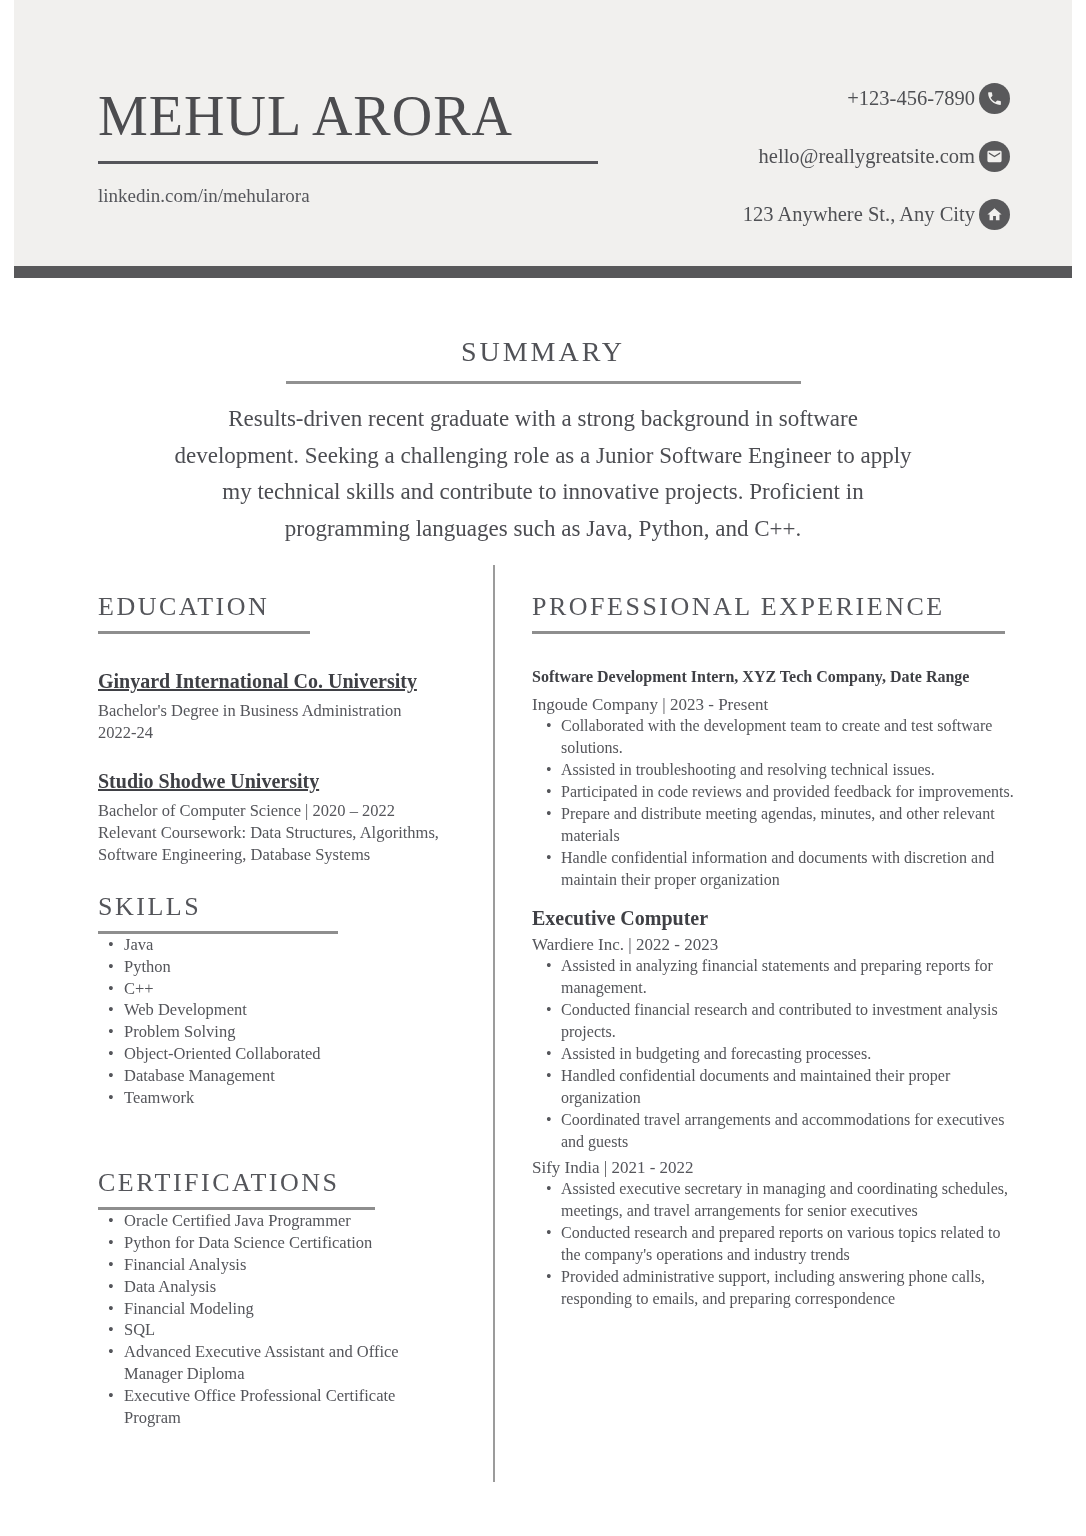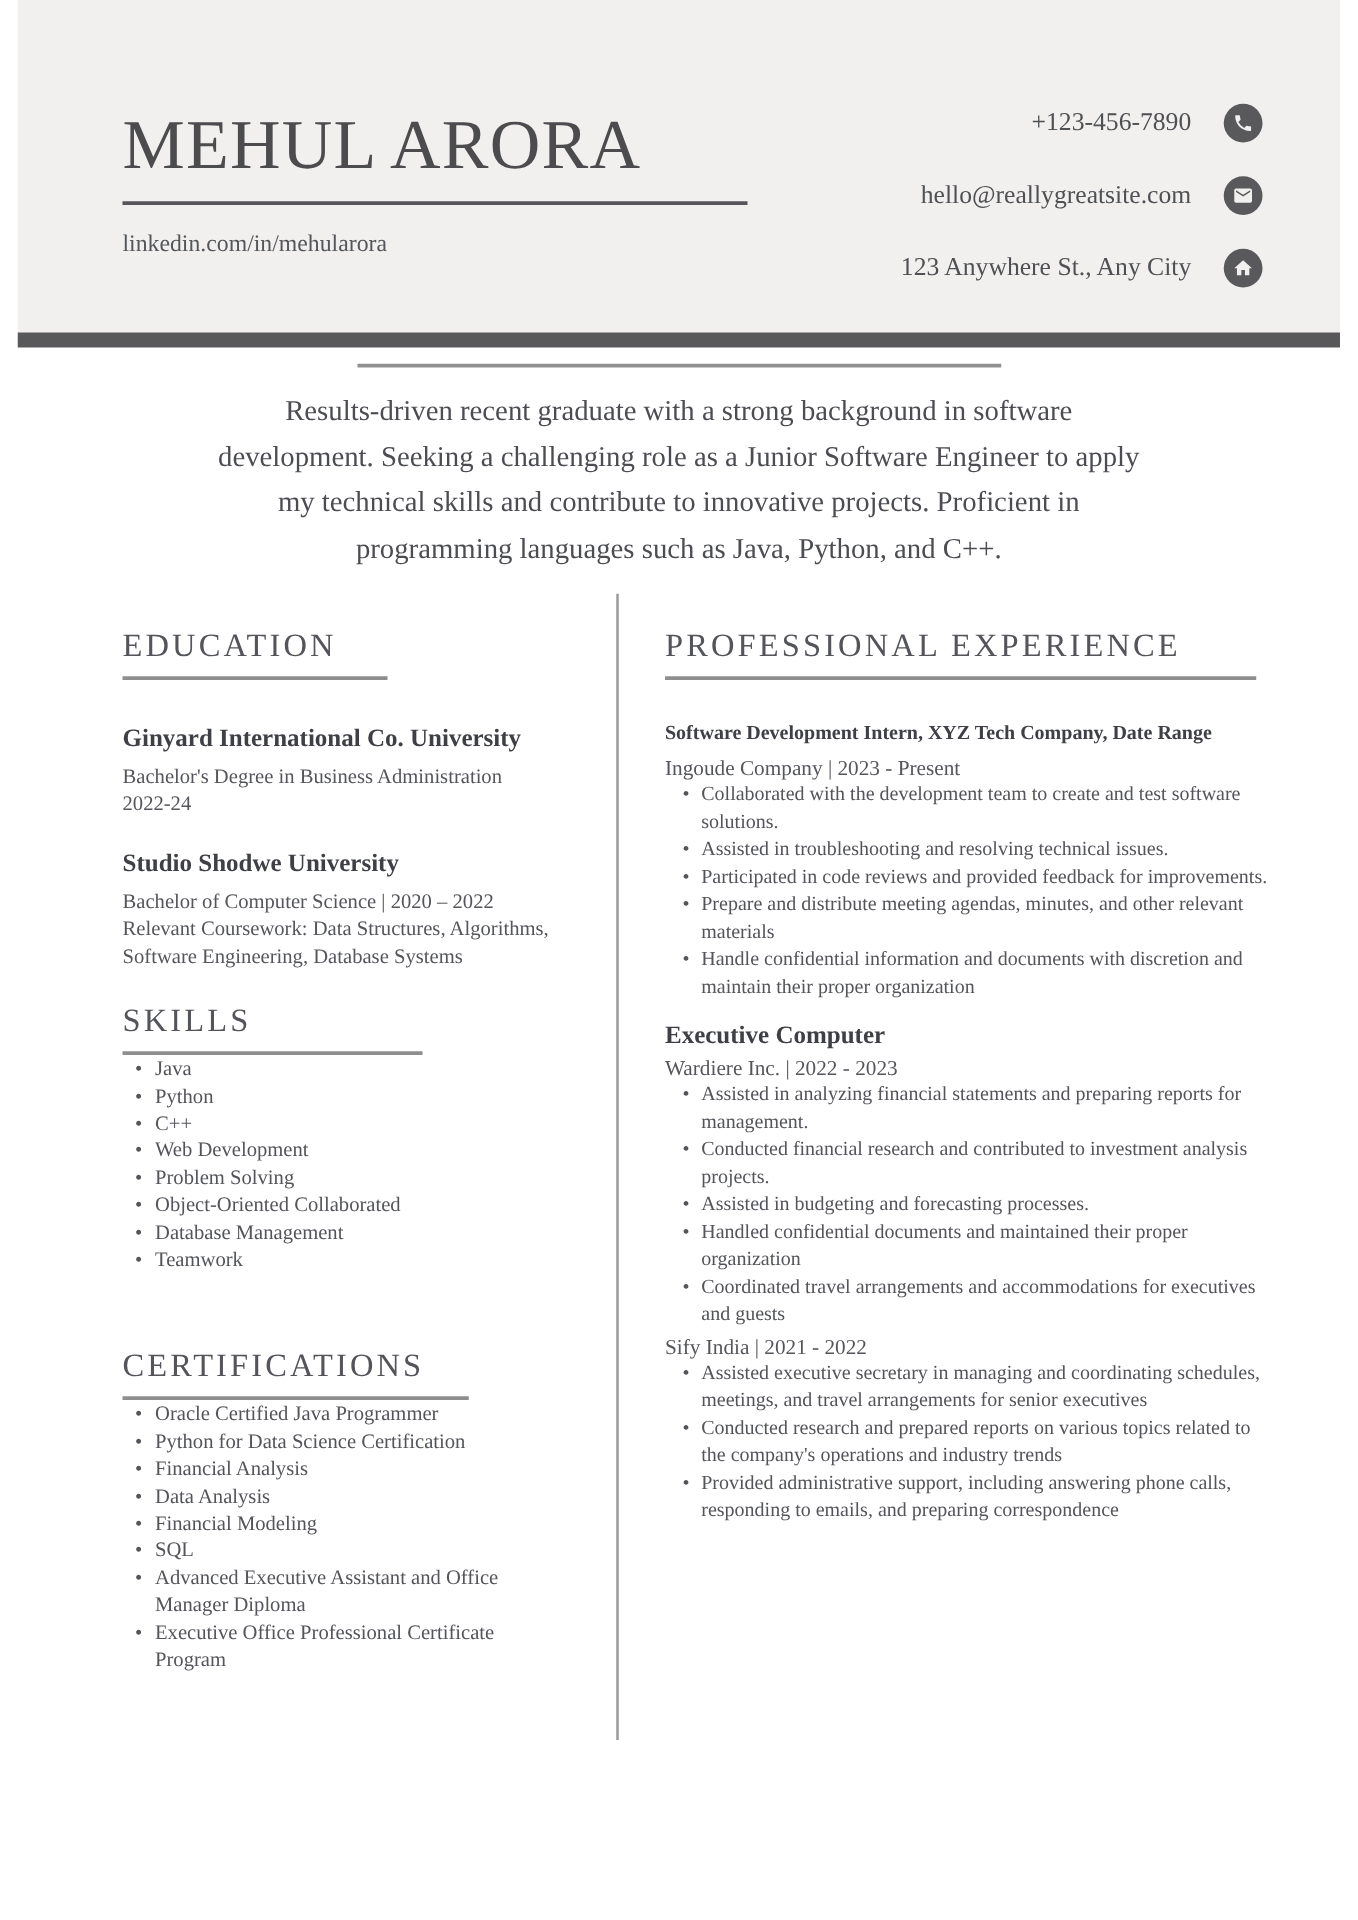--- a/index.html
+++ b/index.html
@@ -13,21 +13,21 @@
   .header {
     height:266px; background:#f1f0ee; box-sizing:border-box;
     display:flex; justify-content:space-between;
     padding:0 62px 0 84px;
   }
   .header-left { margin-top:88px; }
   .name { font-size:56px; color:#4c4c4f; letter-spacing:1px; line-height:1; white-space:nowrap; }
   .name-rule { width:500px; height:3px; background:#55555a; margin-top:17px; }
   .linkedin { margin-top:21px; font-size:19px; color:#55565b; }
   .header-right { margin-top:83px; display:flex; flex-direction:column; gap:27px; align-items:flex-end; }
-  .contact-row { display:flex; align-items:center; gap:26px; }
+  .contact-row { display:flex; align-items:center; gap:4px; }
   .contact-text { font-size:20.5px; color:#4f5054; }
   .contact-icon {
     width:31px; height:31px; border-radius:50%; background:#59595b;
     display:flex; align-items:center; justify-content:center; flex:0 0 auto;
   }
   .contact-icon svg { width:17px; height:17px; fill:#f1f0ee; }
   .top-bar { height:12px; background:#58585a; }
 
   
   .summary { text-align:center; }
@@ -41,21 +41,21 @@
   .col-left { width:352px; padding-top:27px; }
   .col-divider { width:2px; height:917px; background:#9b9b9b; margin:0 37px 0 43px; flex:0 0 auto; }
   .col-right { width:487px; padding-top:27px; }
 
   .section-title { font-size:26px; letter-spacing:2.5px; color:#54555a; }
   .section-rule { height:3px; background:#8e8e8e; margin-top:9px; }
   .w-edu { width:212px; } .w-skills { width:240px; } .w-certs { width:277px; } .w-exp { width:473px; }
 
   .edu-item { margin-top:26px; }
   .edu-item.first { margin-top:36px; }
-  .edu-school { font-size:20px; font-weight:bold; color:#3f4045; }
+  .edu-school { font-size:20px; font-weight:bold; color:#3f4045;text-decoration:underline; }
   .edu-body { margin-top:7px; }
   .edu-line { font-size:16.5px; line-height:22px; color:#55565b; }
 
   .skills-block { margin-top:26px; }
   .certs-block { margin-top:60px; }
 
   ul.dotlist { list-style:none; margin:0; padding:0; }
   .dotlist li { position:relative; color:#54555a; }
   .dotlist li::before { content:"\2022"; position:absolute; top:0; }
   .left-list { margin-top:31px; }
@@ -105,20 +105,21 @@
           <svg viewBox="0 0 24 24">
               <path d="M10 20v-6h4v6h5v-8h3L12 3 2 12h3v8z"></path>
             </svg>
         </span>
       </div>
     </div>
   </div>
   <div class="top-bar"></div>
 
   <div class="summary">
+    <div class="summary-title">SUMMARY</div>
     <div class="summary-rule"></div>
     <div class="summary-text">
       <div>Results-driven recent graduate with a strong background in software</div>
       <div>development. Seeking a challenging role as a Junior Software Engineer to apply</div>
       <div>my technical skills and contribute to innovative projects. Proficient in</div>
       <div>programming languages such as Java, Python, and C++.</div>
     </div>
   </div>
 
   <div class="columns">

